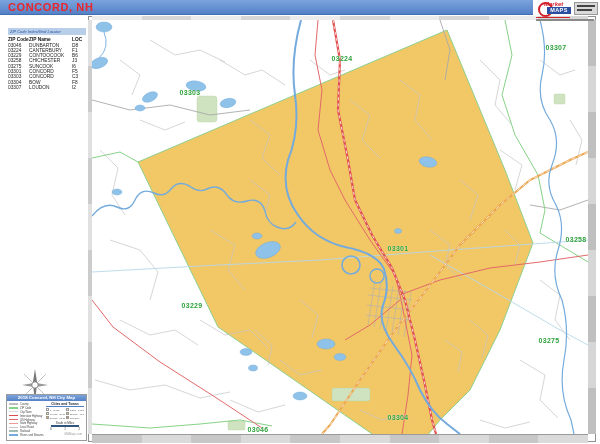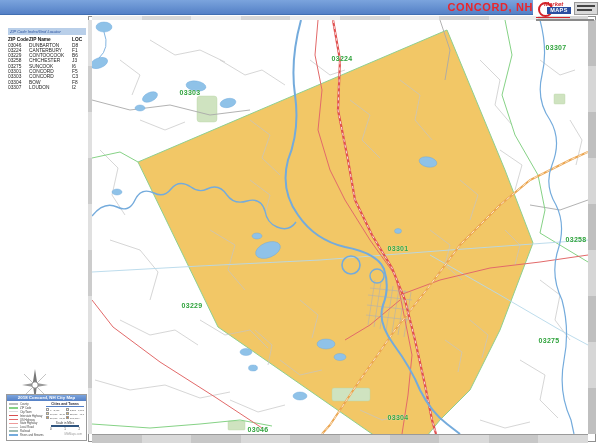--- a/index.html
+++ b/index.html
@@ -2,21 +2,21 @@
 <html><head>
 <meta charset="utf-8">
 <style>
   html,body{margin:0;padding:0;background:#ffffff;}
   #page{position:relative;width:600px;height:444px;background:#ffffff;overflow:hidden;
         font-family:"Liberation Sans",sans-serif;}
 
   
   .titlebar{position:absolute;left:0;top:0;width:533px;height:15px;
     background:linear-gradient(#7ba4dd,#5480c6);border-bottom:1px solid #416fb2;
-    display:flex;align-items:center;padding-left:8px;box-sizing:border-box;z-index:30;justify-content:flex-end;}
+    display:flex;align-items:center;padding-left:8px;box-sizing:border-box;z-index:30;}
   .titlebar .t{color:#e8262b;font-weight:bold;font-size:11px;letter-spacing:.6px;}
 
   
   .logo{position:absolute;left:534px;top:1px;width:64px;height:21px;z-index:30;}
   .logo .ring{position:absolute;left:4px;top:1px;width:11px;height:11px;border:2.5px solid #d3222a;
     border-radius:50%;background:#fff;}
   .logo .script{position:absolute;left:10px;top:0;font-size:6px;font-style:italic;font-weight:bold;color:#d3222a;}
   .logo .block{position:absolute;left:13px;top:6px;width:24px;height:7px;background:#2b4ea0;
     color:#fff;font-size:5.5px;font-weight:bold;text-align:center;line-height:7px;letter-spacing:.4px;}
   .logo .graybox{position:absolute;left:40px;top:1px;width:24px;height:13px;background:#d9d9d9;border:.5px solid #9a9a9a;box-sizing:border-box;}

